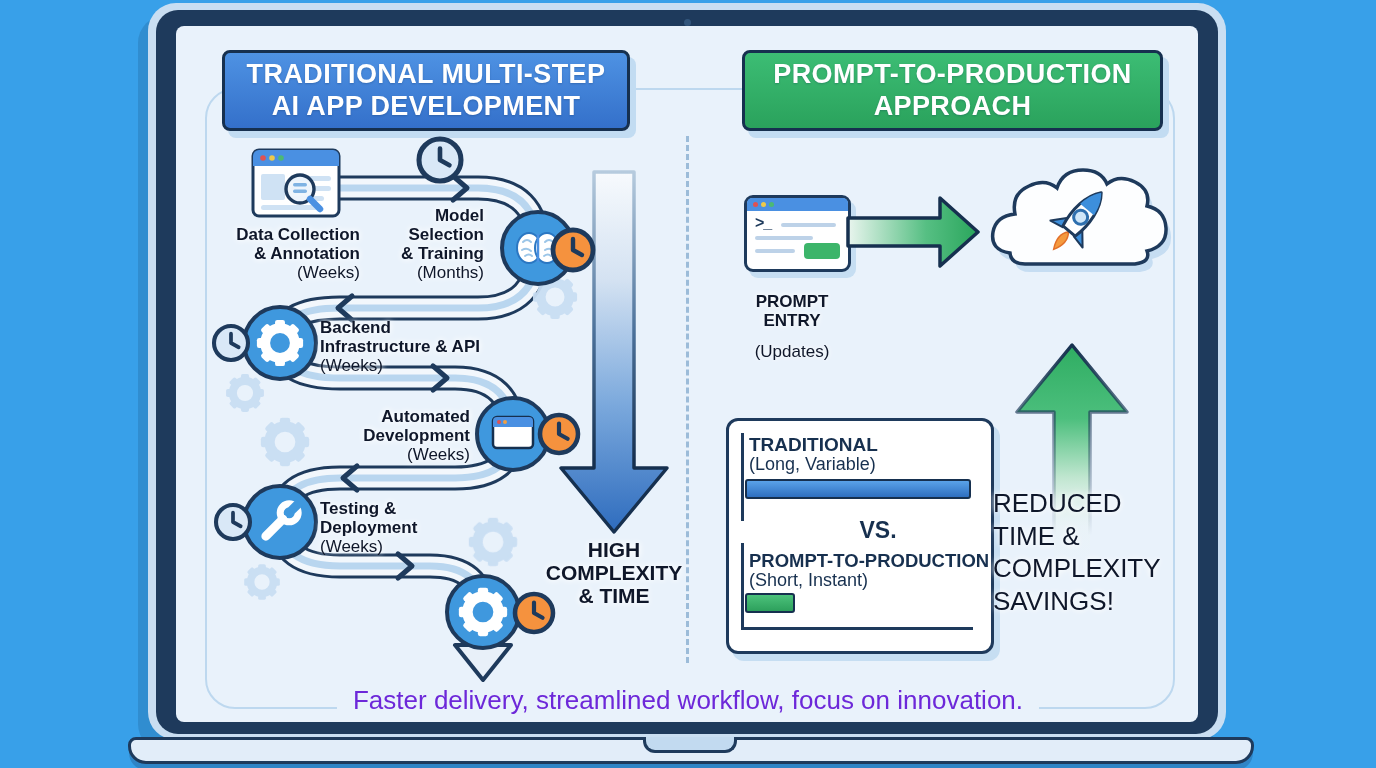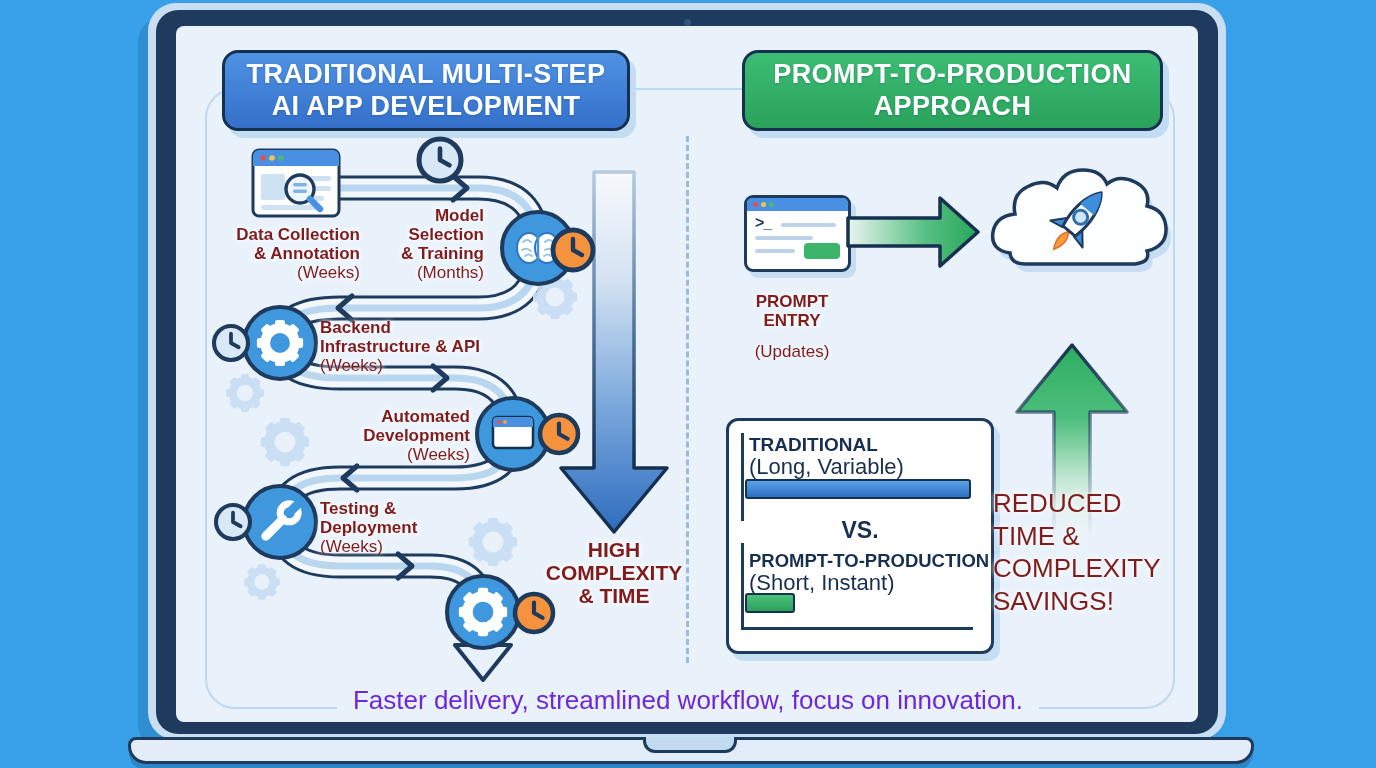--- a/index.html
+++ b/index.html
@@ -15,32 +15,32 @@
   .laptop-base{position:absolute;left:128px;top:737px;width:1120px;height:21px;background:#e2edf9;
     border:3px solid #1e3a5c;border-radius:8px 8px 18px 18px;box-shadow:0 7px 0 -1px #2f84c6;}
   .laptop-notch{position:absolute;left:643px;top:737px;width:88px;height:13px;background:#c2daf0;
     border:3px solid #1e3a5c;border-top:none;border-radius:0 0 12px 12px;z-index:5;}
 
   
   .content-panel{position:absolute;left:205px;top:88px;width:966px;height:617px;border:2px solid #bdd8ef;border-radius:30px;}
   .divider{position:absolute;left:686px;top:136px;height:527px;width:0;border-left:3px dashed #8fb3d4;opacity:.85;}
 
   
-  .hdr{position:absolute;top:50px;height:75px;border:3px solid #16304f;border-radius:16px;
+  .hdr{position:absolute;top:50px;height:75px;border:3px solid #16304f;border-radius:8px;
     box-shadow:6px 7px 0 #c2dcf2;display:flex;align-items:center;justify-content:center;text-align:center;
     color:#fff;font-weight:bold;font-size:27px;line-height:1.16;letter-spacing:.4px;white-space:pre-line;
     text-shadow:0 1px 2px rgba(10,40,80,.25);}
   .hdr-left{left:222px;width:402px;background:linear-gradient(180deg,#4e92e3,#3470ca);}
   .hdr-right{left:742px;width:415px;background:linear-gradient(180deg,#3cbd74,#2aa25c);}
 
   
   .flow-svg{position:absolute;left:205px;top:130px;width:490px;height:570px;}
 
   
-  .lbl{position:absolute;color:#7f1d1d;font-size:17px;line-height:1.12;
+  .lbl{position:absolute;color:#0f172a;font-size:17px;line-height:1.12;
     text-shadow:0 0 5px rgba(255,255,255,.95),0 0 9px rgba(255,255,255,.8);}
   .lbl .t{font-weight:bold;}
   .lbl .d{font-weight:normal;}
   .pre{white-space:pre-line;}
   .s1{left:232px;top:225px;width:128px;text-align:right;}
   .s2{left:392px;top:206px;width:92px;text-align:right;}
   .s3{left:320px;top:318px;width:168px;text-align:left;}
   .s4{left:352px;top:407px;width:118px;text-align:right;}
   .s5{left:320px;top:499px;width:125px;text-align:left;}
   .s6{left:328px;top:592px;width:128px;text-align:center;}
@@ -60,26 +60,26 @@
   .pline{position:absolute;height:4px;border-radius:2px;background:#bdd2e8;}
   .pwin-btn{position:absolute;left:57px;top:45px;width:36px;height:16px;background:#3cb56a;border-radius:4px;}
 
   .arrow-svg{position:absolute;}
 
   
   .cmp{position:absolute;left:726px;top:418px;width:262px;height:230px;background:#fff;
     border:3px solid #1e3a5c;border-radius:12px;box-shadow:6px 7px 0 #c6def2;color:#17304f;}
   .cmp .ax{position:absolute;background:#1e3a5c;}
   .cmp-lbl{position:absolute;left:20px;font-weight:bold;font-size:19px;}
-  .cmp-sub{position:absolute;left:20px;font-weight:normal;font-size:22px;}
+  .cmp-sub{position:absolute;left:20px;font-weight:normal;font-size:18px;}
   .cmp-track{position:absolute;left:16px;width:226px;height:20px;}
   .cmp-bar{height:100%;border:2.5px solid #16304f;border-radius:3px;box-sizing:border-box;}
   .bar-blue{background:linear-gradient(180deg,#5aa2e8,#2e6fc0);}
   .bar-green{background:linear-gradient(180deg,#4cc27b,#2da05c);}
-  .cmp-vs{position:absolute;left:0;width:100%;top:96px;text-align:center;font-weight:bold;font-size:23px;}
+  .cmp-vs{position:absolute;left:18px;width:100%;top:96px;text-align:center;font-weight:bold;font-size:23px;}
 
   
   .tagline{position:absolute;left:50%;top:685px;transform:translateX(-50%);white-space:nowrap;
     background:#e9f2fb;padding:0 16px;font-size:26px;color:#6d28d9;}
 </style>
 </head>
 <body>
 
 <div class="page">
   <div class="laptop-rim">

